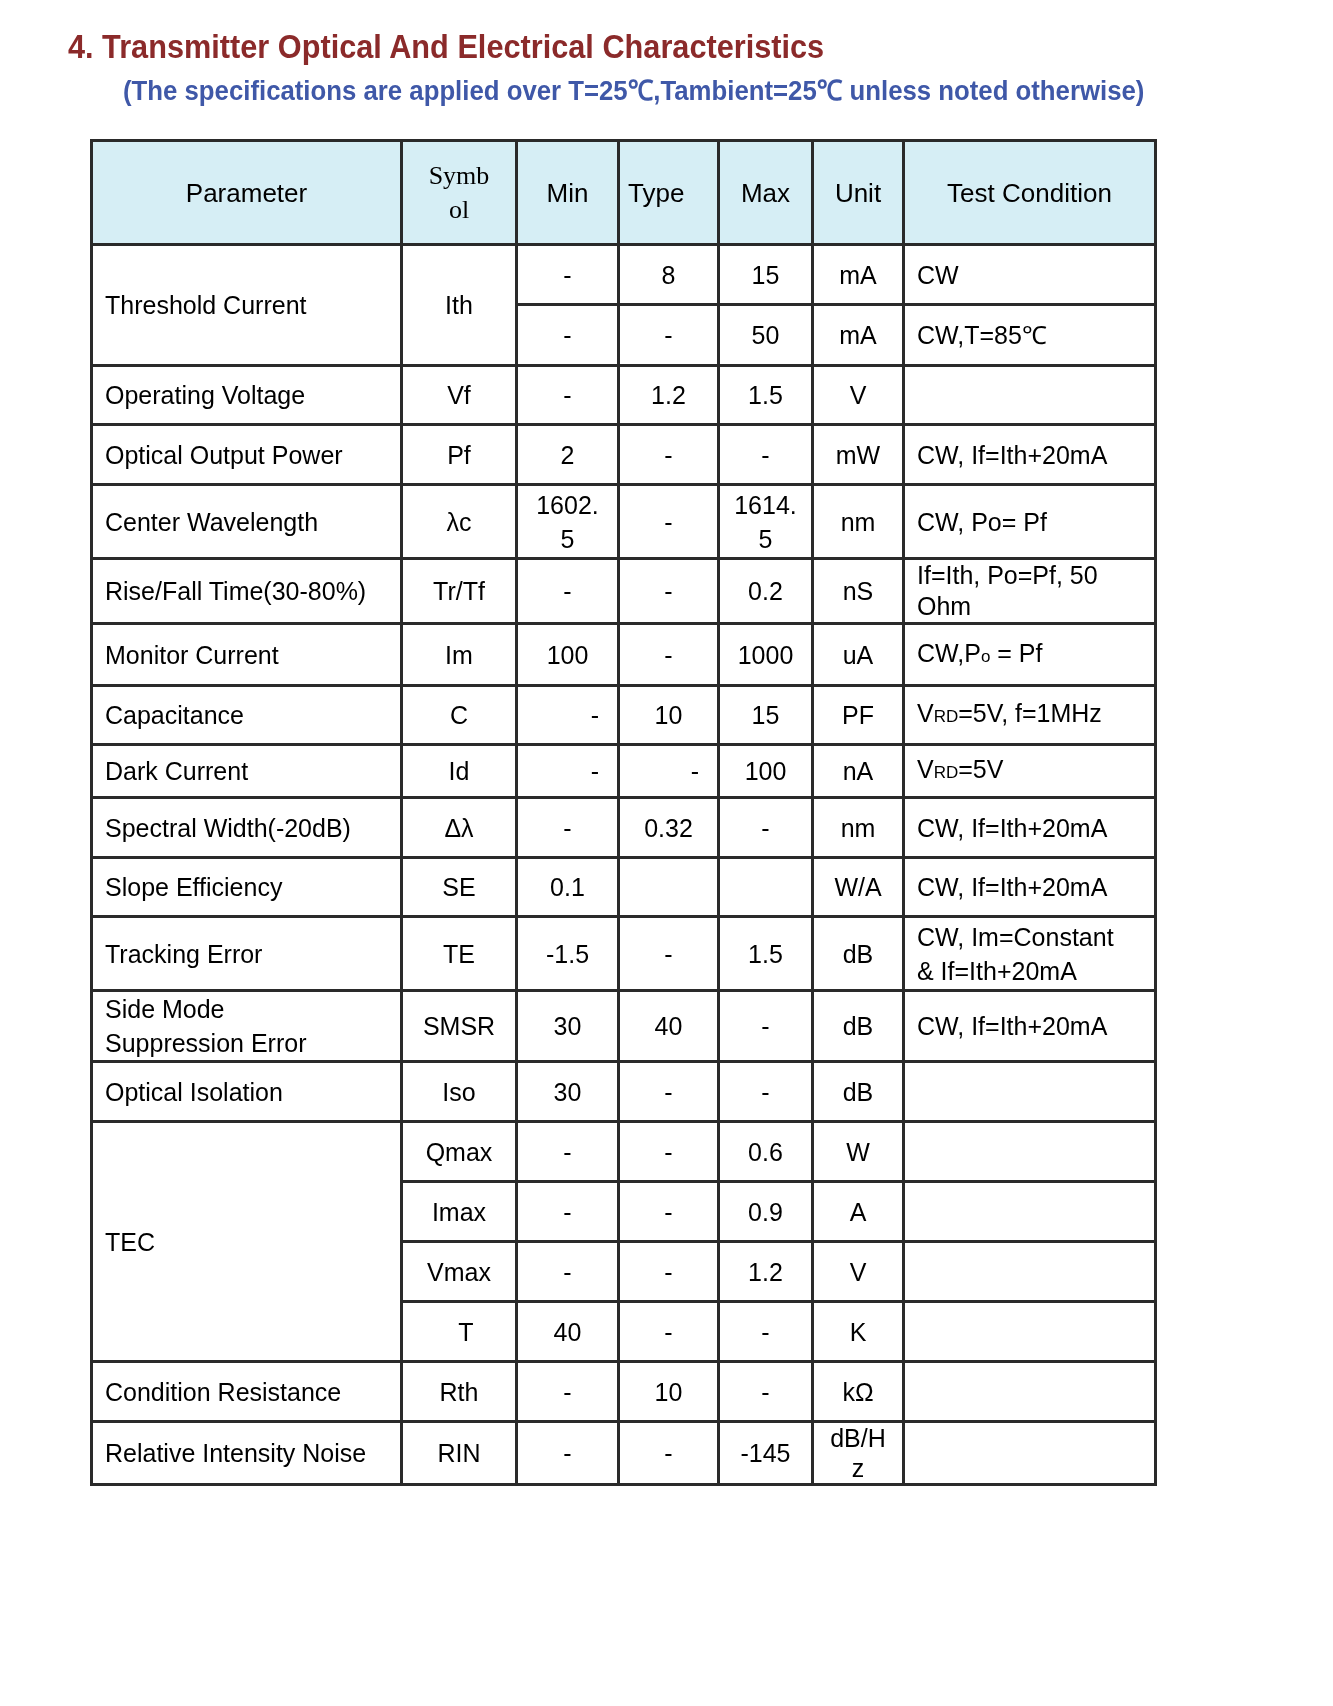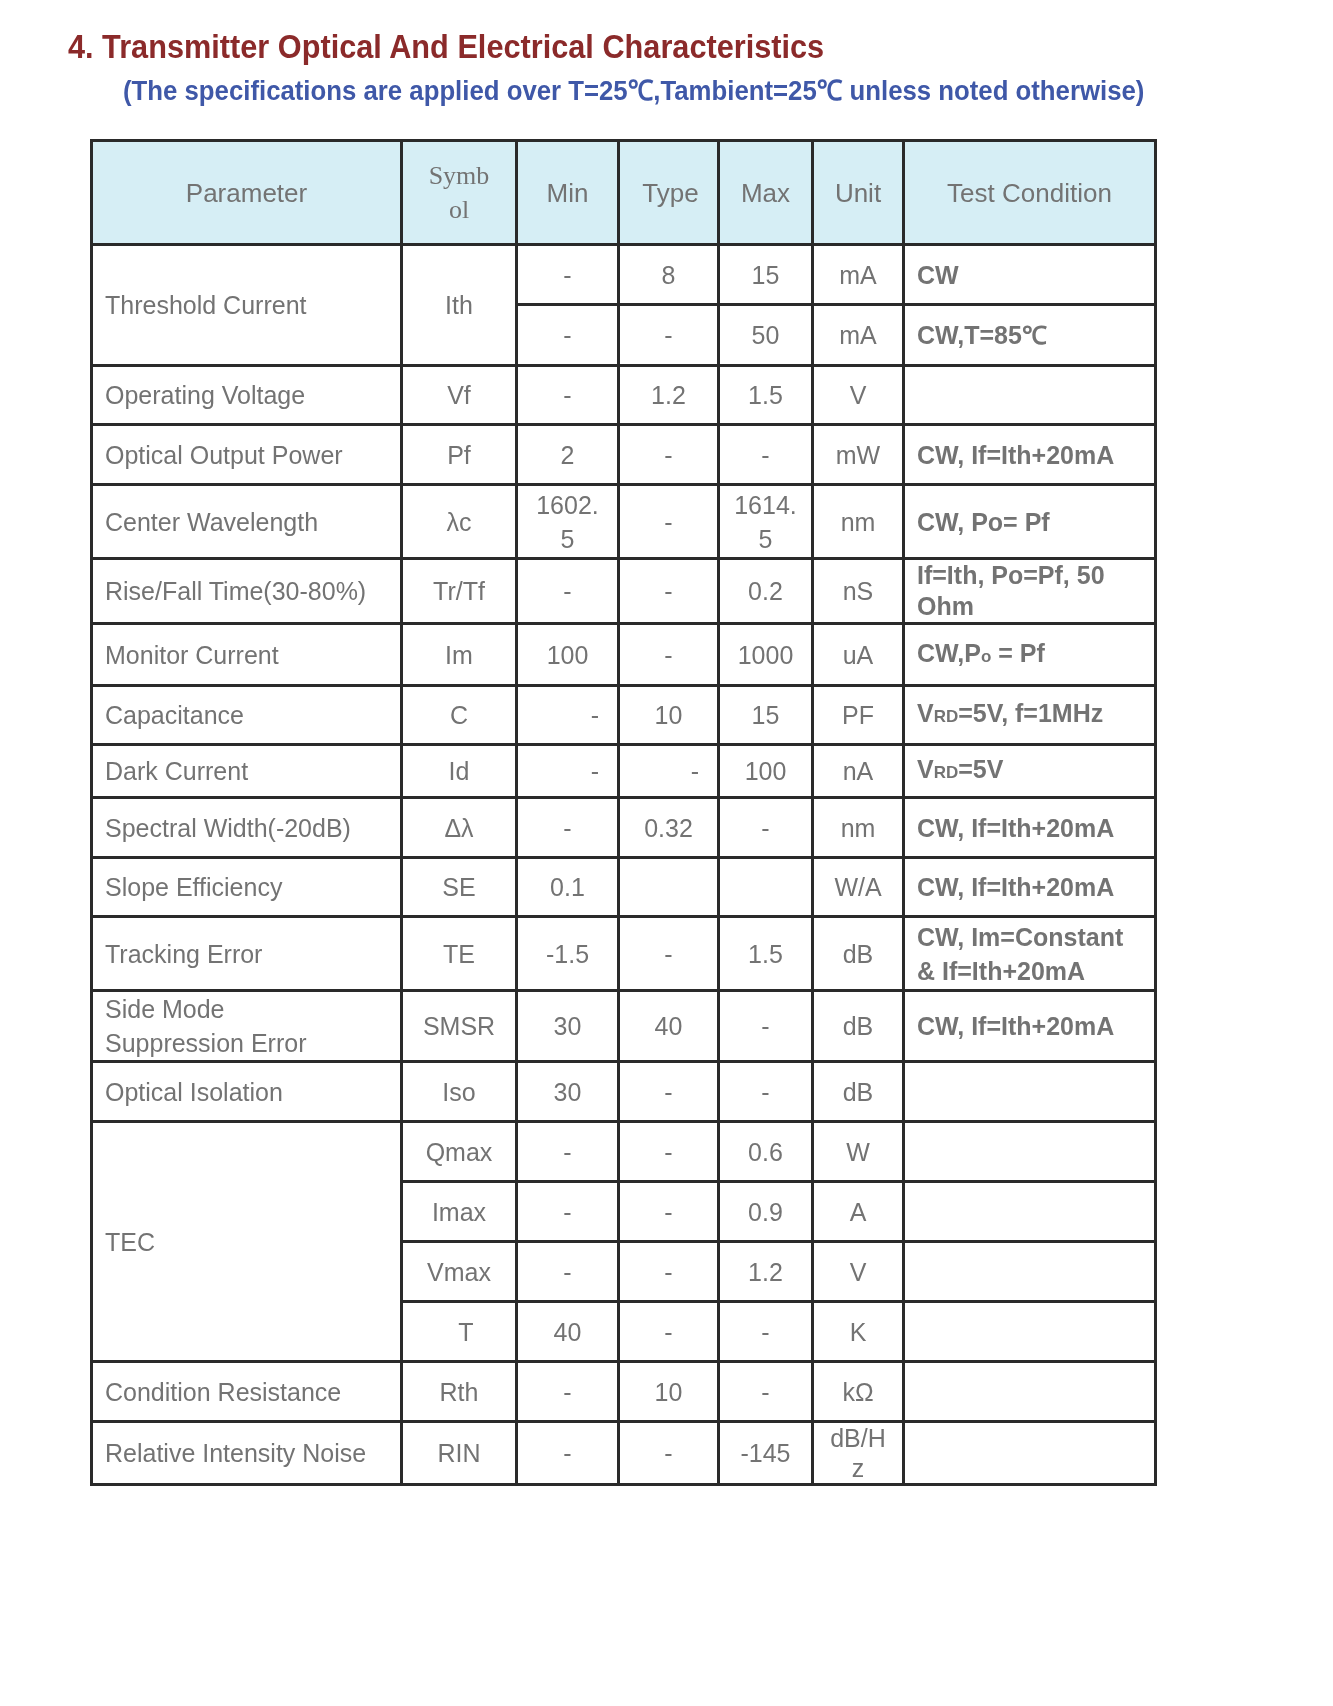--- a/index.html
+++ b/index.html
@@ -11,31 +11,31 @@
   }
   .subtitle {
     position: absolute; left: 123px; top: 70px;
     font-size: 28px; font-weight: bold; color: #3f58a8; white-space: nowrap;
     transform: scaleX(0.92); transform-origin: left top;
   }
   table.spec {
     position: absolute; left: 90px; top: 139px;
     border-collapse: collapse; table-layout: fixed;
     width: 1064px;
-    font-size: 25px; color: #737373;
+    font-size: 25px; color: #000000;
   }
   table.spec td, table.spec th {
     border: 3px solid #2a2a2a;
     padding: 0 8px; text-align: center; vertical-align: middle;
     line-height: 34px; font-weight: normal;
     overflow: hidden;
   }
   table.spec th { background: #d6eef5; font-size: 26px; }
   table.spec td.param, table.spec td.cond { text-align: left; padding-left: 12px; }
-  table.spec td.cond { padding-left: 12px; font-weight: bold; }
+  table.spec td.cond { padding-left: 12px; }
   .hdr-sym { line-height: 56px; font-family: Liberation Serif, serif; }
   .sub { font-size: 17px; vertical-align: baseline; }
   .r-right { text-align: right !important; padding-right: 18px !important; }
 </style>
 </head>
 <body>
 
 <div class="title">4. Transmitter Optical And Electrical Characteristics</div>
 <div class="subtitle">(The specifications are applied over T=25℃,Tambient=25℃ unless noted otherwise)</div>
 
@@ -47,21 +47,21 @@
     <col style="width:100px">
     <col style="width:94px">
     <col style="width:91px">
     <col style="width:252px">
   </colgroup>
   <thead>
     <tr style="height:104px">
       <th>Parameter</th>
       <th class="hdr-sym"><span>Symb</span><br><span>ol</span></th>
       <th>Min</th>
-      <th style="text-align:center;padding-right:4px">Type</th>
+      <th style="text-align:left;padding-right:4px">Type</th>
       <th>Max</th>
       <th>Unit</th>
       <th>Test Condition</th>
     </tr>
   </thead>
   <tbody>
 
     <tr style="height:60px">
       <td class="param" rowspan="2">Threshold Current</td>
       <td rowspan="2">Ith</td>

